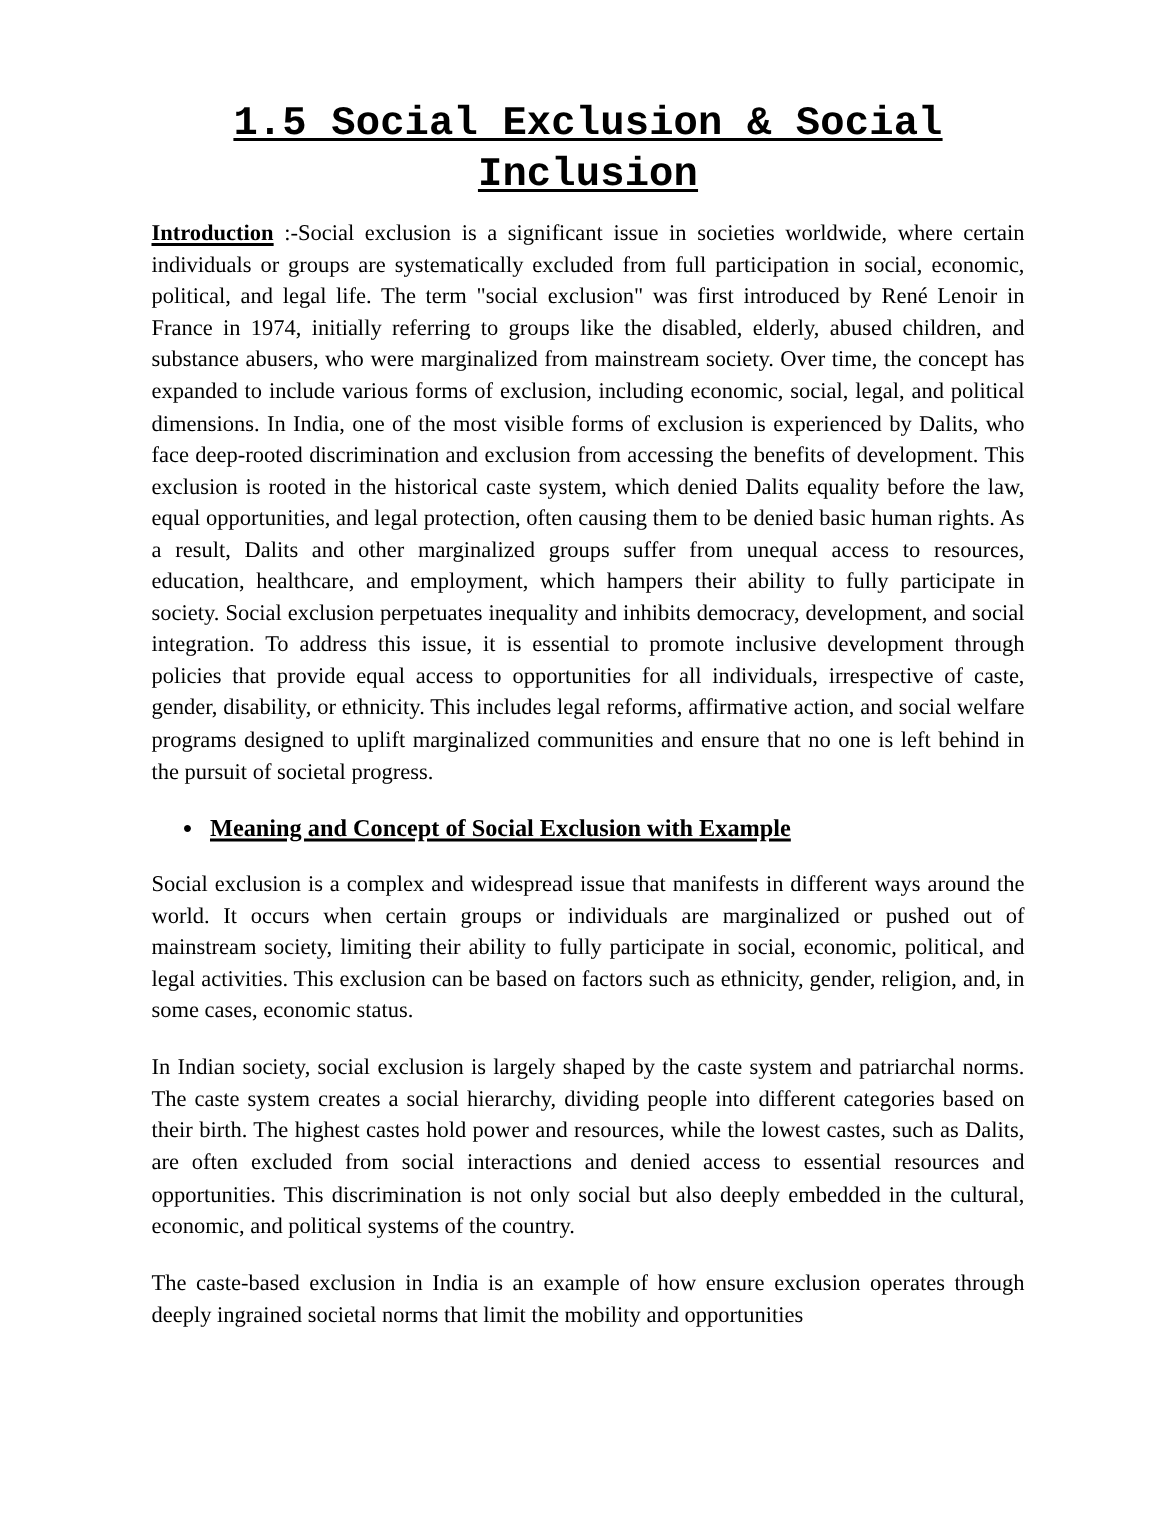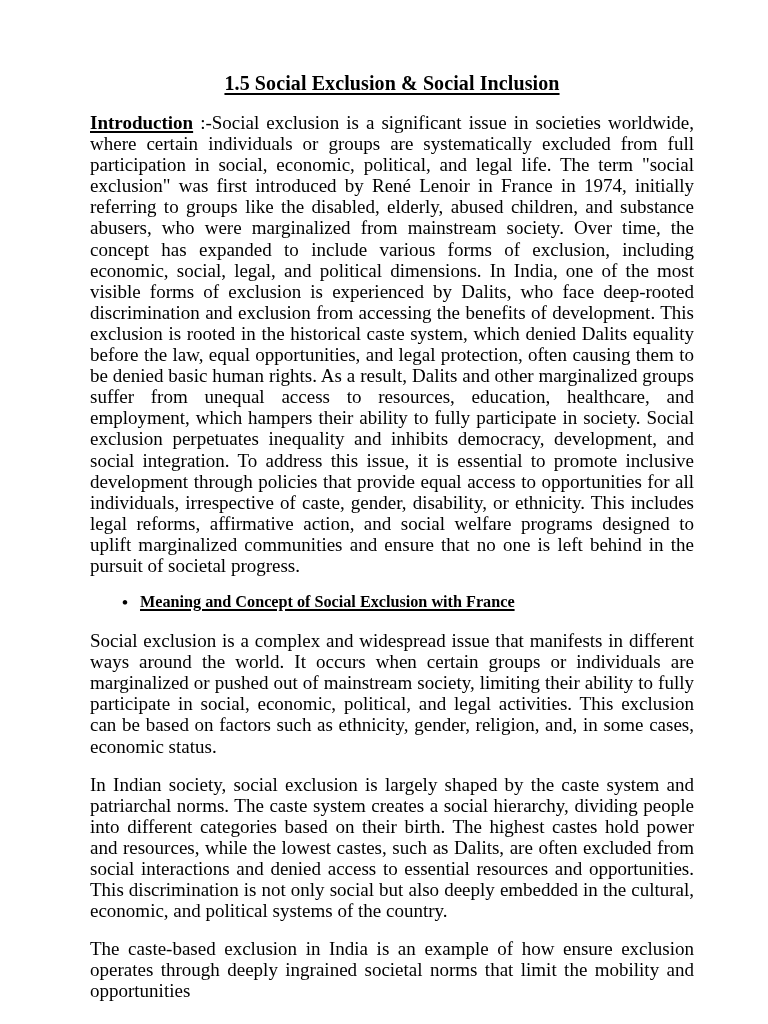--- a/index.html
+++ b/index.html
@@ -23,40 +23,40 @@
     padding: 0;
     overflow: hidden;
   }
   .content {
     position: absolute;
     left: 90px;
     top: 66px;
     width: 604px;
   }
   h1.doc-title {
-    font-family: Liberation Serif, serif;
-    font-size: 20px;
+    font-family: Liberation Mono, monospace;
+    font-size: 27px;
     line-height: 34px;
     font-weight: bold;
     text-align: center;
     margin: 0 0 12px 0;
     padding: 0;
     letter-spacing: 0.1px;
   }
   h1.doc-title .u {
     text-decoration: underline;
     text-underline-offset: 3px;
     text-decoration-thickness: 2px;
   }
   p.body-par {
-    font-size: 19px;
+    font-size: 15px;
     line-height: 21.1px;
     text-align: justify;
     text-justify: inter-word;
-    margin: 0;
+    margin: 11px;
     padding: 0;
     word-spacing: 0px;
   }
   p.body-par + p.body-par {
     margin-top: 17px;
   }
   .lead-label {
     font-weight: bold;
     text-decoration: underline;
     text-underline-offset: 2px;
@@ -96,21 +96,21 @@
 <body>
 
 <div class="page">
   <div class="content">
 
     <h1 class="doc-title"><span class="u">1.5 Social Exclusion &amp; Social Inclusion</span></h1>
 
     <p class="body-par"><span class="lead-label">Introduction</span><span> :-</span><span>Social exclusion is a significant issue in societies worldwide, where certain individuals or groups are systematically excluded from full participation in social, economic, political, and legal life. The term "social exclusion" was first introduced by René Lenoir in France in 1974, initially referring to groups like the disabled, elderly, abused children, and substance abusers, who were marginalized from mainstream society. Over time, the concept has expanded to include various forms of exclusion, including economic, social, legal, and political dimensions. In India, one of the most visible forms of exclusion is experienced by Dalits, who face deep-rooted discrimination and exclusion from accessing the benefits of development. This exclusion is rooted in the historical caste system, which denied Dalits equality before the law, equal opportunities, and legal protection, often causing them to be denied basic human rights. As a result, Dalits and other marginalized groups suffer from unequal access to resources, education, healthcare, and employment, which hampers their ability to fully participate in society. Social exclusion perpetuates inequality and inhibits democracy, development, and social integration. To address this issue, it is essential to promote inclusive development through policies that provide equal access to opportunities for all individuals, irrespective of caste, gender, disability, or ethnicity. This includes legal reforms, affirmative action, and social welfare programs designed to uplift marginalized communities and ensure that no one is left behind in the pursuit of societal progress.</span></p>
 
     <ul class="bullet-list">
-      <li><span class="bullet-dot">•</span><span class="bullet-text">Meaning and Concept of Social Exclusion with France</span></li>
+      <li><span class="bullet-dot">•</span><span class="bullet-text">Meaning and Concept of Social Exclusion with Example</span></li>
     </ul>
 
     <p class="body-par para-block-2">Social exclusion is a complex and widespread issue that manifests in different ways around the world. It occurs when certain groups or individuals are marginalized or pushed out of mainstream society, limiting their ability to fully participate in social, economic, political, and legal activities. This exclusion can be based on factors such as ethnicity, gender, religion, and, in some cases, economic status.</p>
 
     <p class="body-par">In Indian society, social exclusion is largely shaped by the caste system and patriarchal norms. The caste system creates a social hierarchy, dividing people into different categories based on their birth. The highest castes hold power and resources, while the lowest castes, such as Dalits, are often excluded from social interactions and denied access to essential resources and opportunities. This discrimination is not only social but also deeply embedded in the cultural, economic, and political systems of the country.</p>
 
     <p class="body-par">The caste-based exclusion in India is an example of how ensure exclusion operates through deeply ingrained societal norms that limit the mobility and opportunities</p>
 
   </div>
 </div>

